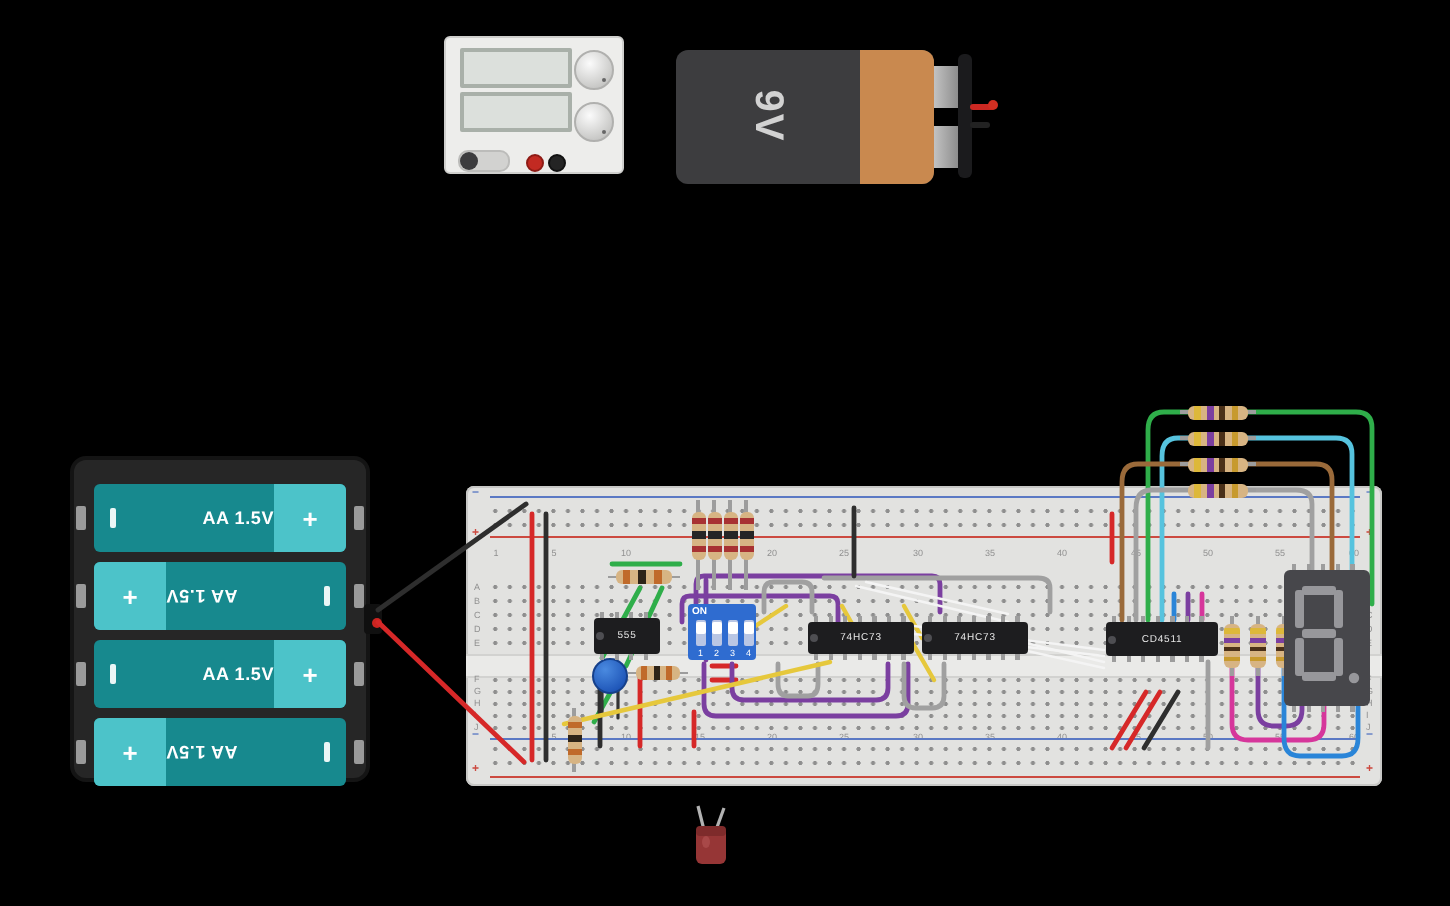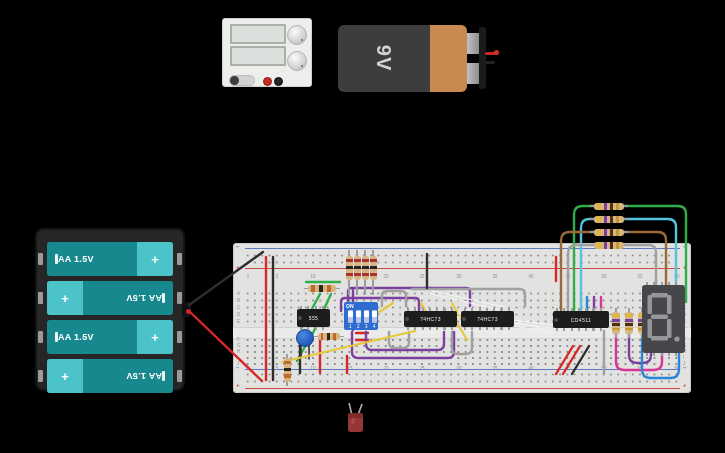--- a/index.html
+++ b/index.html
@@ -47,21 +47,21 @@
         border:2px solid #141414;border-radius:8px;box-sizing:border-box;}
   .cell{position:absolute;left:10px;width:126px;height:34px;background:#17898e;border-radius:3px;
         display:flex;align-items:center;}
   .cell::before{content:"";position:absolute;left:-9px;top:50%;transform:translateY(-50%);
         width:5px;height:12px;background:#9a9a9a;border-radius:1px;}
   .cell::after{content:"";position:absolute;right:-9px;top:50%;transform:translateY(-50%);
         width:5px;height:12px;background:#9a9a9a;border-radius:1px;}
   .cell.flip{flex-direction:row-reverse;}
   .cell .minusbar{width:3px;height:10px;background:#eaf6f6;border-radius:1px;margin:0 0 0 8px;flex:none;}
   .cell.flip .minusbar{margin:0 8px 0 0;}
-  .cell .clabel{flex:1;text-align:left;color:#fff;font-size:9px;font-weight:bold;letter-spacing:.3px;}
+  .cell .clabel{flex:1;text-align:right;color:#fff;font-size:9px;font-weight:bold;letter-spacing:.3px;}
   .cell.flip .clabel{transform:rotate(180deg);}
   .cell .cap{flex:none;width:36px;height:34px;background:#4cc3c9;display:flex;align-items:center;
         justify-content:center;color:#fff;font-size:13px;font-weight:bold;}
   .cell .cap{border-radius:0 3px 3px 0;}
   .cell.flip .cap{border-radius:3px 0 0 3px;}
   .c1{top:12px}.c2{top:51px}.c3{top:90px}.c4{top:129px}
   .pack-term{position:absolute;left:182px;top:302px;width:9px;height:15px;background:#101010;border-radius:2px;}
   .pack-dot{position:absolute;left:186px;top:309px;width:5px;height:5px;border-radius:50%;background:#cc2420;}
 
   

